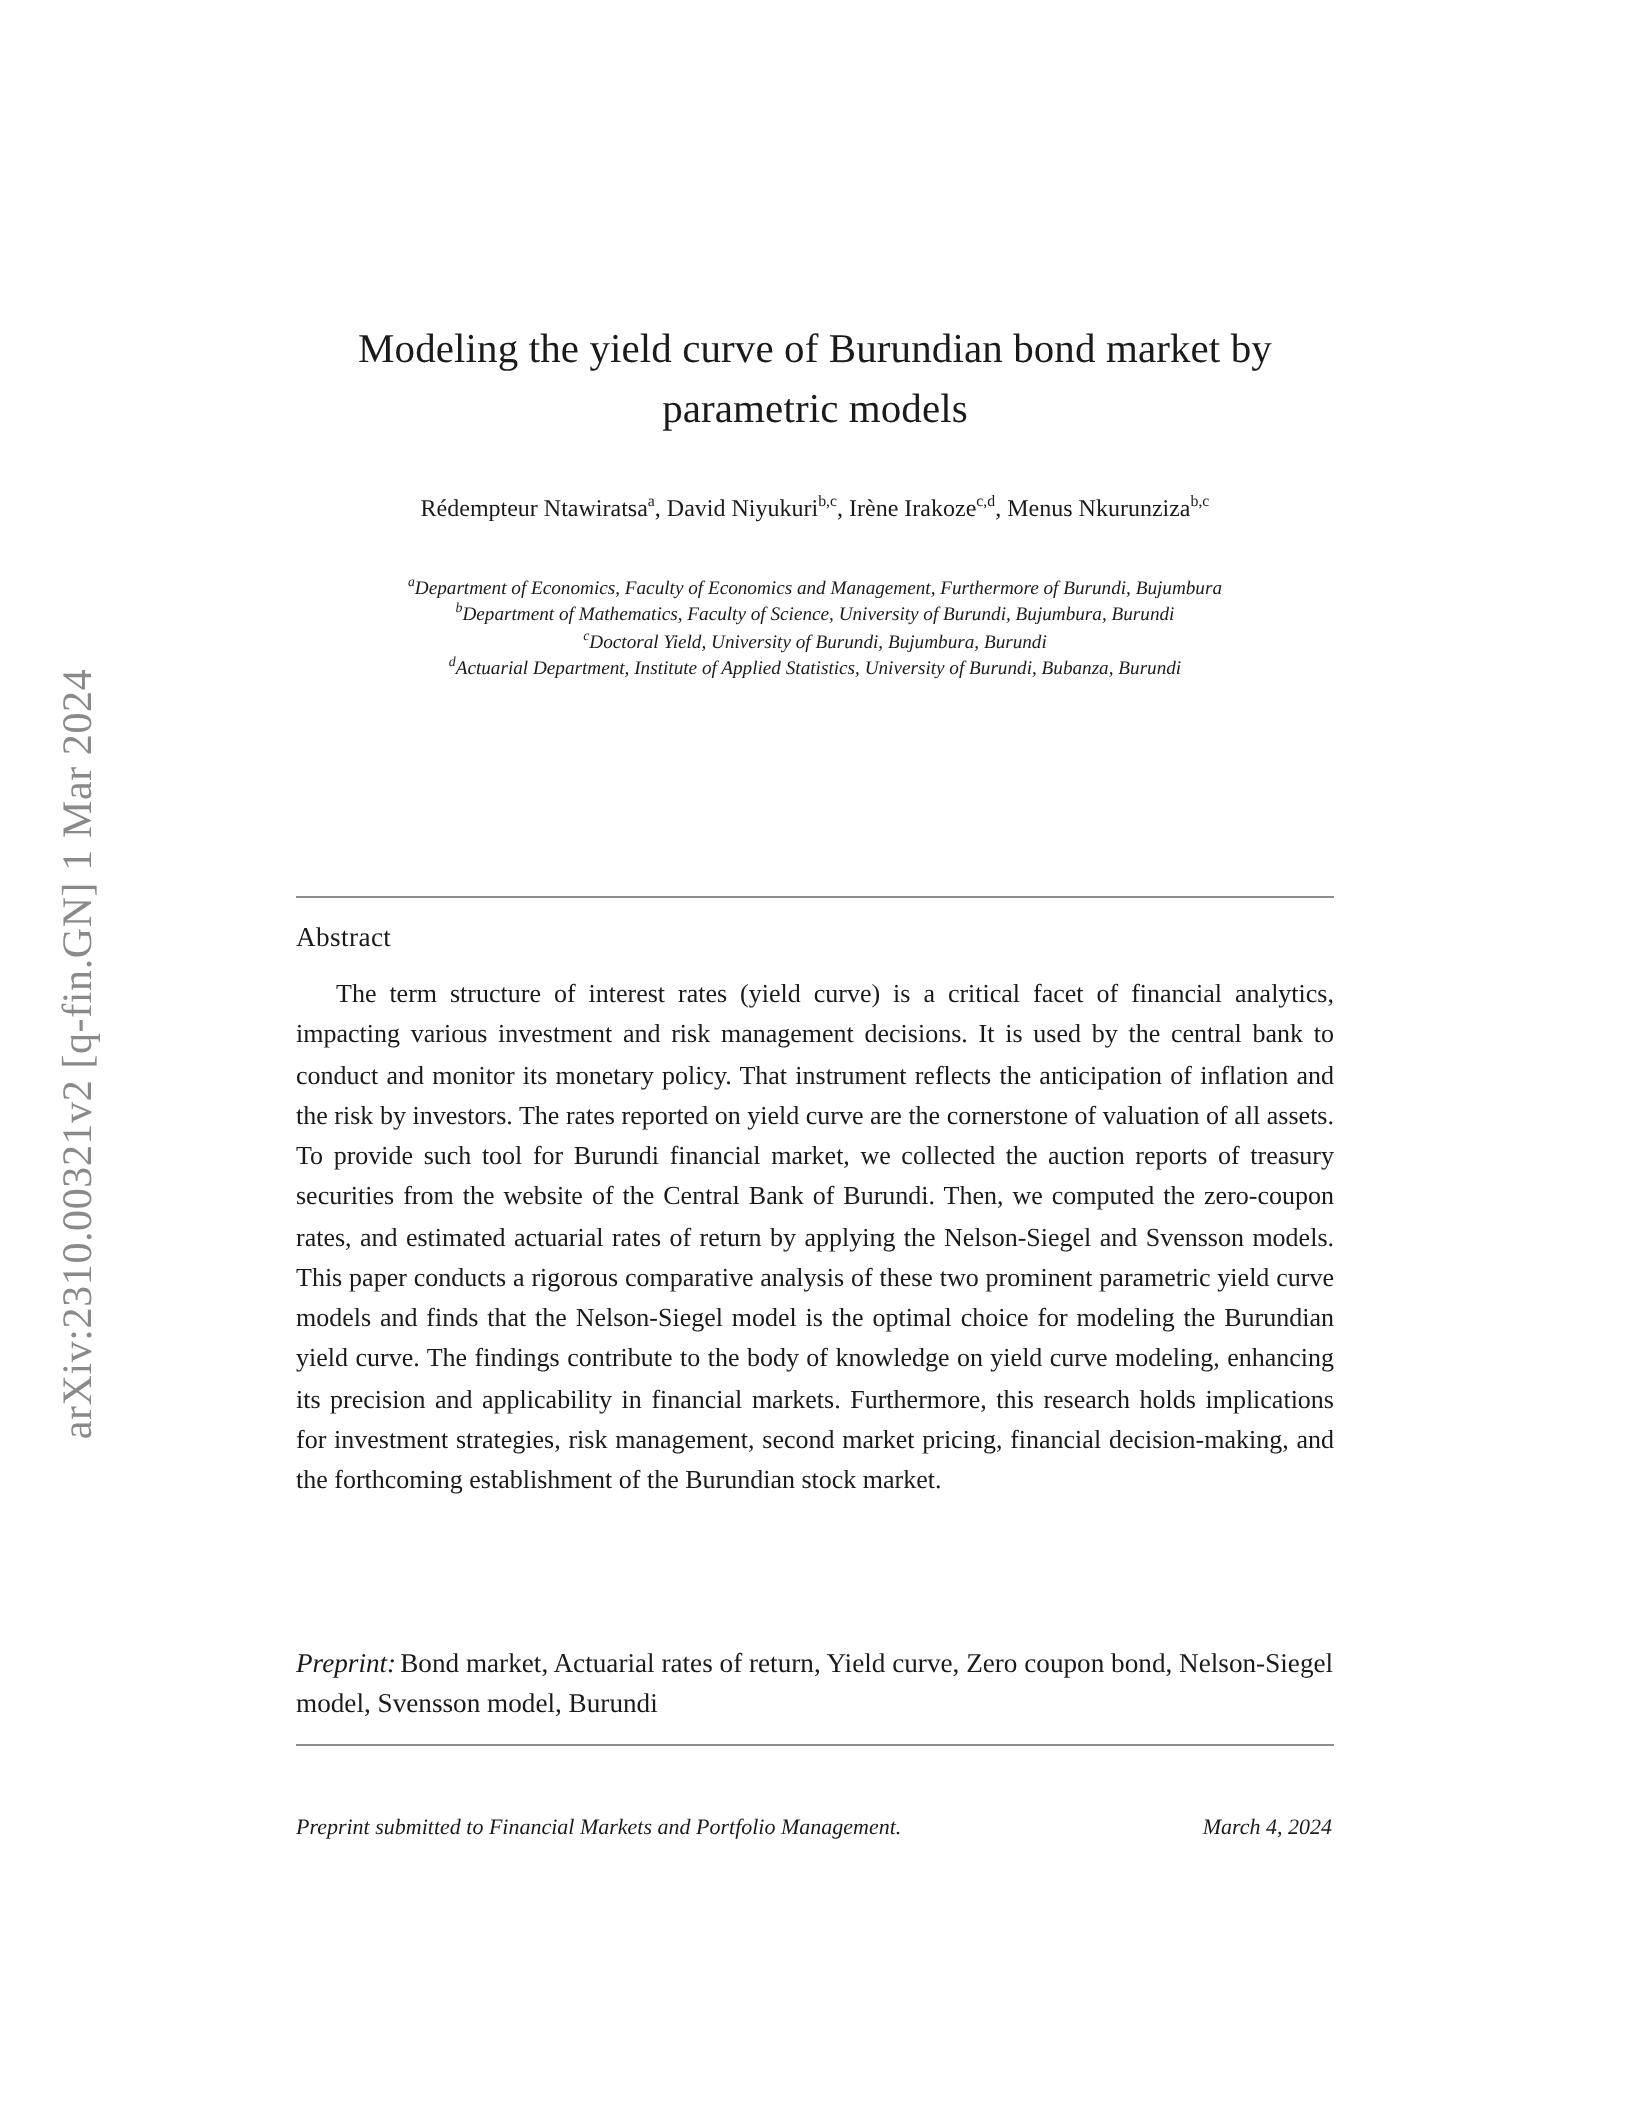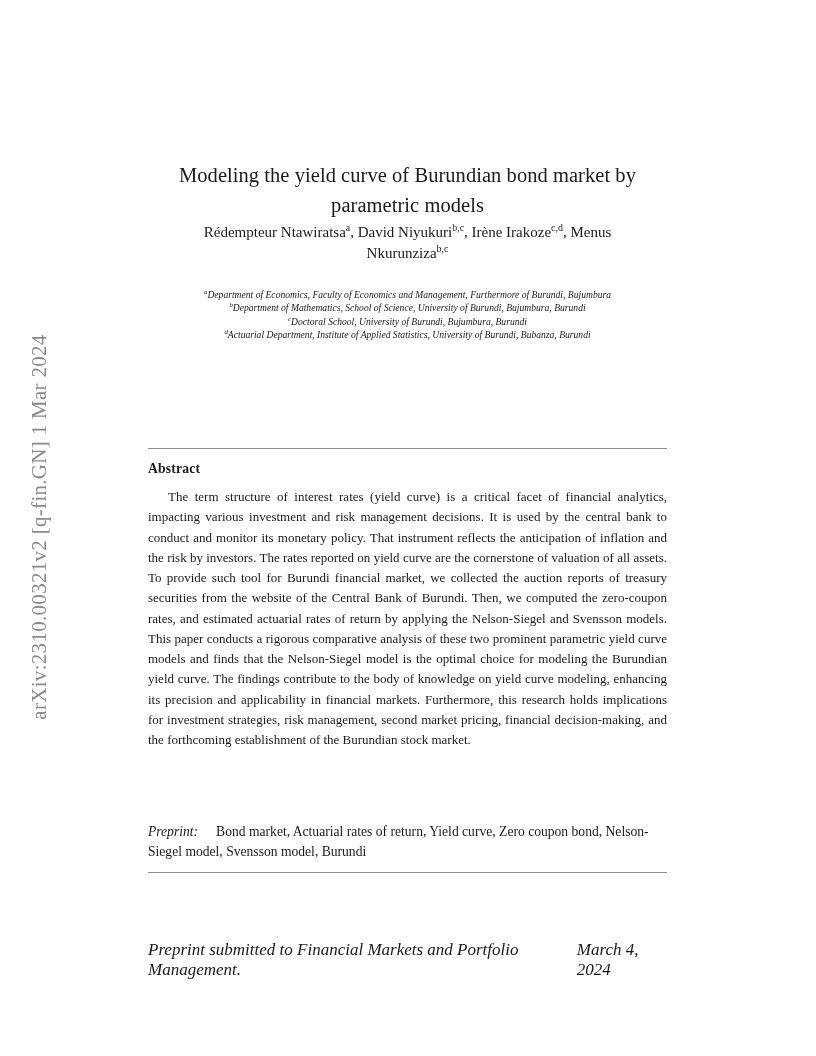--- a/index.html
+++ b/index.html
@@ -58,25 +58,25 @@
     font-size: 20.5px;
     line-height: 30px;
     font-weight: normal;
     margin: 0;
     letter-spacing: 0.05px;
   }
 
   
   #authors-block {
     position: absolute;
-    top: 222px;
+    top: 244px;
     left: 14px;
     width: 491px;
     text-align: center;
-    font-size: 15px;
+    font-size: 12px;
     line-height: 21px;
   }
   #authors-block sup {
     font-size: 0.66em;
     vertical-align: super;
     line-height: 0;
   }
 
   
   #affiliations-block {
@@ -109,21 +109,21 @@
   }
   #rule-top { top: 448px; }
   #rule-bottom { top: 872px; }
 
   
   #abstract-heading {
     position: absolute;
     top: 461px;
     left: 0;
     font-size: 13.6px;
-    font-weight: bold;
+    font-weight: normal;
     letter-spacing: 0.2px;
   }
   #abstract-body {
     position: absolute;
     top: 487px;
     left: 0;
     width: 519px;
     font-size: 13px;
     line-height: 20.25px;
     text-align: justify;
@@ -139,31 +139,31 @@
     left: 0;
     width: 519px;
     font-size: 13.6px;
     line-height: 20.25px;
     text-align: left;
   }
   #keywords-label {
     font-style: italic;
   }
   #keywords-list {
-    margin-left: 18px;
+    margin-left: 2px;
   }
 
   
   #footer {
     position: absolute;
-    top: 940px;
-    left: 0;
-    width: 519px;
-    font-style: italic;
-    font-size: 17px;
+    top: 908px;
+    left: 0;
+    width: 519px;
+    font-style: italic;
+    font-size: 11px;
     display: flex;
     justify-content: space-between;
     align-items: baseline;
   }
   #footer-date {
     padding-right: 1px;
     margin-left: 11px;
   }
 </style>
 </head>
@@ -178,22 +178,22 @@
   <div id="title-block">
     <h1 id="paper-title">Modeling the yield curve of Burundian bond market by parametric models</h1>
   </div>
 
   <div id="authors-block">
     <span><span>Rédempteur Ntawiratsa</span><sup>a</sup></span><span>, </span><span><span>David Niyukuri</span><sup>b,c</sup></span><span>, </span><span><span>Irène Irakoze</span><sup>c,d</sup></span><span>, </span><span><span>Menus Nkurunziza</span><sup>b,c</sup></span>
   </div>
 
   <div id="affiliations-block">
     <span class="affiliation"><sup>a</sup><span>Department of Economics, Faculty of Economics and Management, Furthermore of Burundi, Bujumbura</span></span>
-    <span class="affiliation"><sup>b</sup><span>Department of Mathematics, School of Science, University of Burundi, Bujumbura, Burundi</span></span>
-    <span class="affiliation"><sup>c</sup><span>Doctoral School, University of Burundi, Bujumbura, Burundi</span></span>
+    <span class="affiliation"><sup>b</sup><span>Department of Mathematics, Faculty of Science, University of Burundi, Bujumbura, Burundi</span></span>
+    <span class="affiliation"><sup>c</sup><span>Doctoral Yield, University of Burundi, Bujumbura, Burundi</span></span>
     <span class="affiliation"><sup>d</sup><span>Actuarial Department, Institute of Applied Statistics, University of Burundi, Bubanza, Burundi</span></span>
   </div>
 
   <div class="hrule" id="rule-top"></div>
 
   <div id="abstract-heading">Abstract</div>
   <div id="abstract-body">The term structure of interest rates (yield curve) is a critical facet of financial analytics, impacting various investment and risk management decisions. It is used by the central bank to conduct and monitor its monetary policy. That instrument reflects the anticipation of inflation and the risk by investors. The rates reported on yield curve are the cornerstone of valuation of all assets. To provide such tool for Burundi financial market, we collected the auction reports of treasury securities from the website of the Central Bank of Burundi. Then, we computed the zero-coupon rates, and estimated actuarial rates of return by applying the Nelson-Siegel and Svensson models. This paper conducts a rigorous comparative analysis of these two prominent parametric yield curve models and finds that the Nelson-Siegel model is the optimal choice for modeling the Burundian yield curve. The findings contribute to the body of knowledge on yield curve modeling, enhancing its precision and applicability in financial markets. Furthermore, this research holds implications for investment strategies, risk management, second market pricing, financial decision-making, and the forthcoming establishment of the Burundian stock market.</div>
 
   <div id="keywords-block">
     <span id="keywords-label">Preprint:</span><span id="keywords-list">Bond market, Actuarial rates of return, Yield curve, Zero coupon bond, Nelson-Siegel model, Svensson model, Burundi</span>

